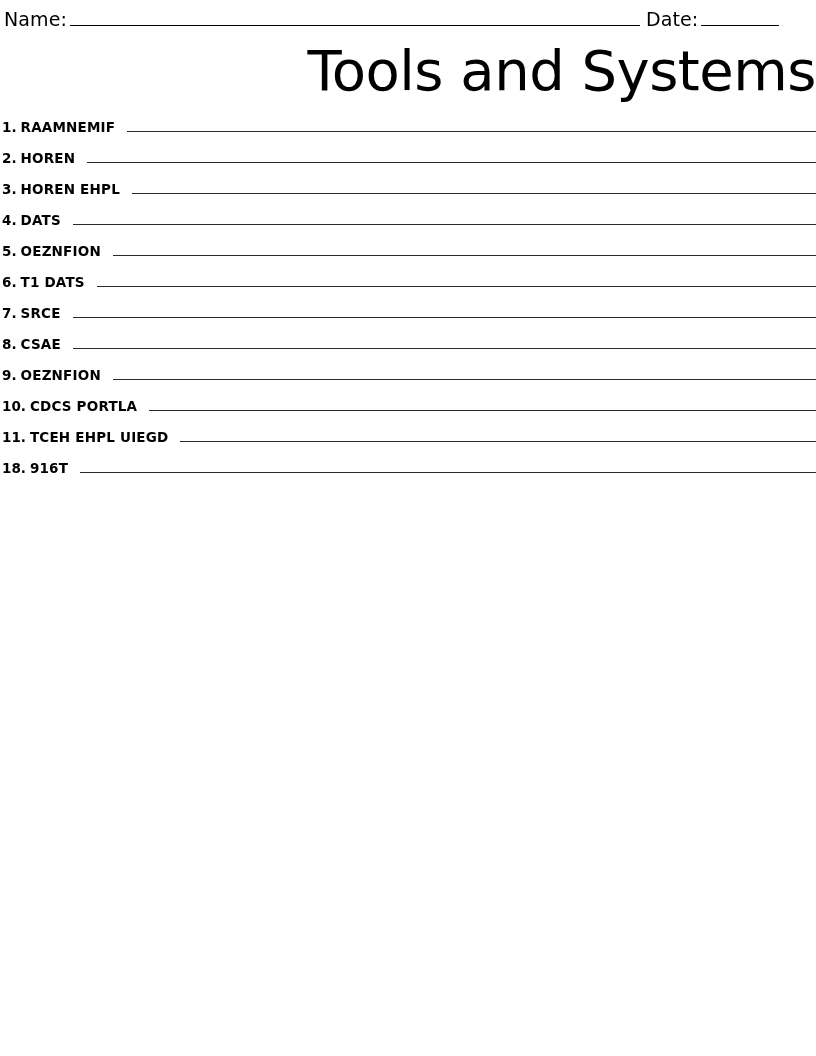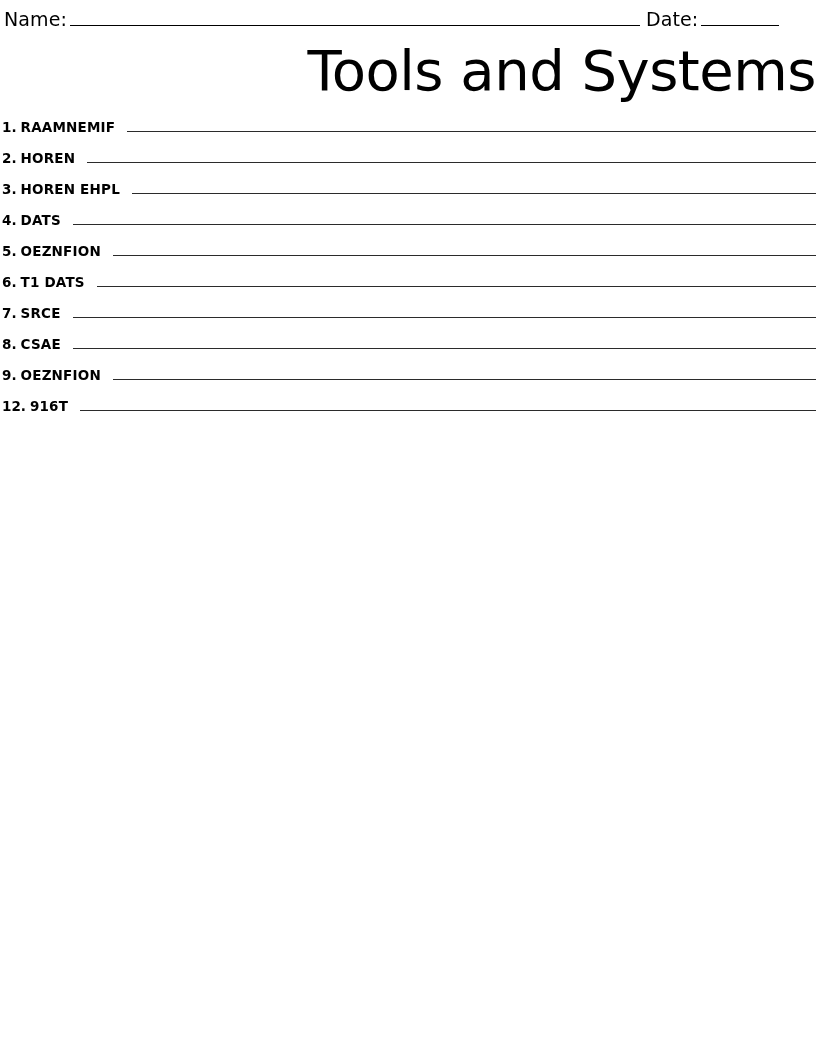--- a/index.html
+++ b/index.html
@@ -151,22 +151,32 @@
       <span class="word-text">CSAE</span>
       <span class="answer-rule"></span>
     </div>
 
     <div class="word-row">
       <span class="word-num">9.</span>
       <span class="word-text">OEZNFION</span>
       <span class="answer-rule"></span>
     </div>
 
-
+    <div class="word-row">
+      <span class="word-num">10.</span>
+      <span class="word-text">CDCS PORTLA</span>
+      <span class="answer-rule"></span>
+    </div>
 
     <div class="word-row">
-      <span class="word-num">12.</span>
+      <span class="word-num">11.</span>
+      <span class="word-text">TCEH EHPL UIEGD</span>
+      <span class="answer-rule"></span>
+    </div>
+
+    <div class="word-row">
+      <span class="word-num">18.</span>
       <span class="word-text">916T</span>
       <span class="answer-rule"></span>
     </div>
 
   </div>
 </div>
 
 </body></html>

